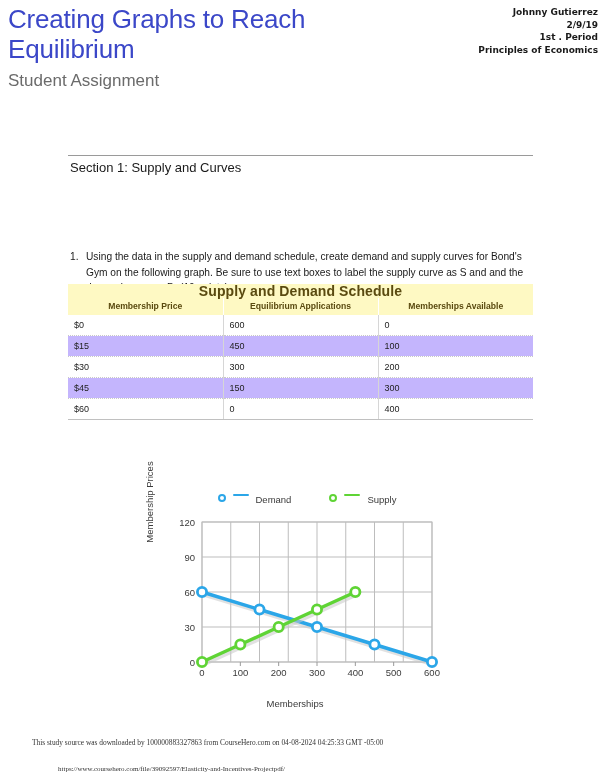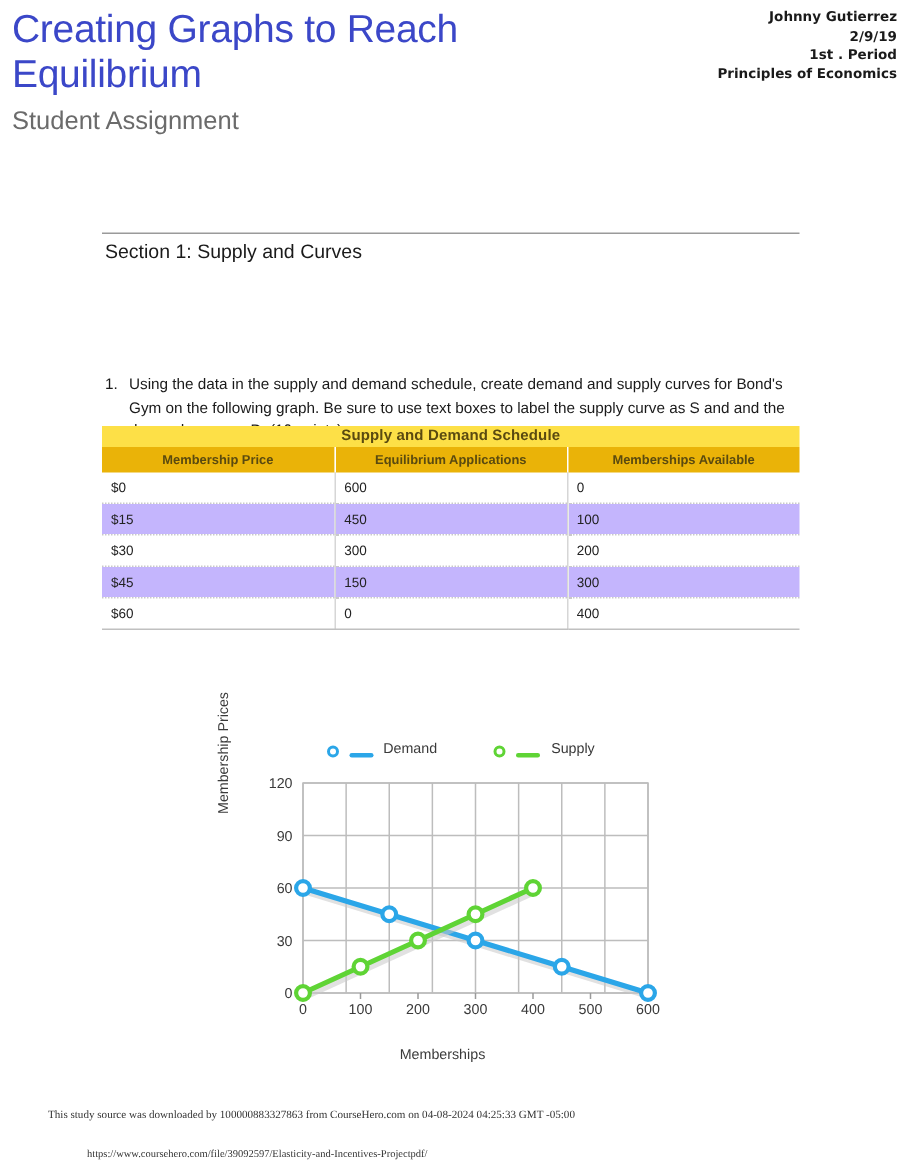--- a/index.html
+++ b/index.html
@@ -111,31 +111,31 @@
     border-collapse: collapse;
     width: 465px;
     table-layout: fixed;
     font-size: 8.6px;
   }
   table.sched td, table.sched th {
     padding: 0;
     margin: 0;
   }
   .tbl-title {
-    background: #fde047;
+    background: #fef9c3;
     color: #5a4a10;
     text-align: center;
     font-weight: bold;
-    font-size: 10px;
+    font-size: 14px;
     height: 14px;
     line-height: 14px;
     letter-spacing: 0.1px;
   }
   .tbl-head th {
-    background: #eab308;
+    background: #fef9c3;
     color: #5a4a10;
     text-align: center;
     font-weight: bold;
     font-size: 8.6px;
     height: 17px;
     line-height: 17px;
     border-right: 1px solid #ffffff;
   }
   .tbl-head th:last-child { border-right: none; }
   .sched tbody td {
@@ -166,21 +166,21 @@
     display: flex;
     justify-content: center;
     align-items: center;
     gap: 14px;
     height: 22px;
     font-size: 9.5px;
     color: #3a3a3a;
   }
   .legend-entry {
     display: flex;
-    align-items: flex-end;
+    align-items: flex-start;
     gap: 7px;
     padding-left: 24px;
   }
   .legend-marker {
     width: 8px;
     height: 8px;
     border-radius: 50%;
     border: 2.2px solid #2ba6e8;
     background: #ffffff;
     box-sizing: border-box;

